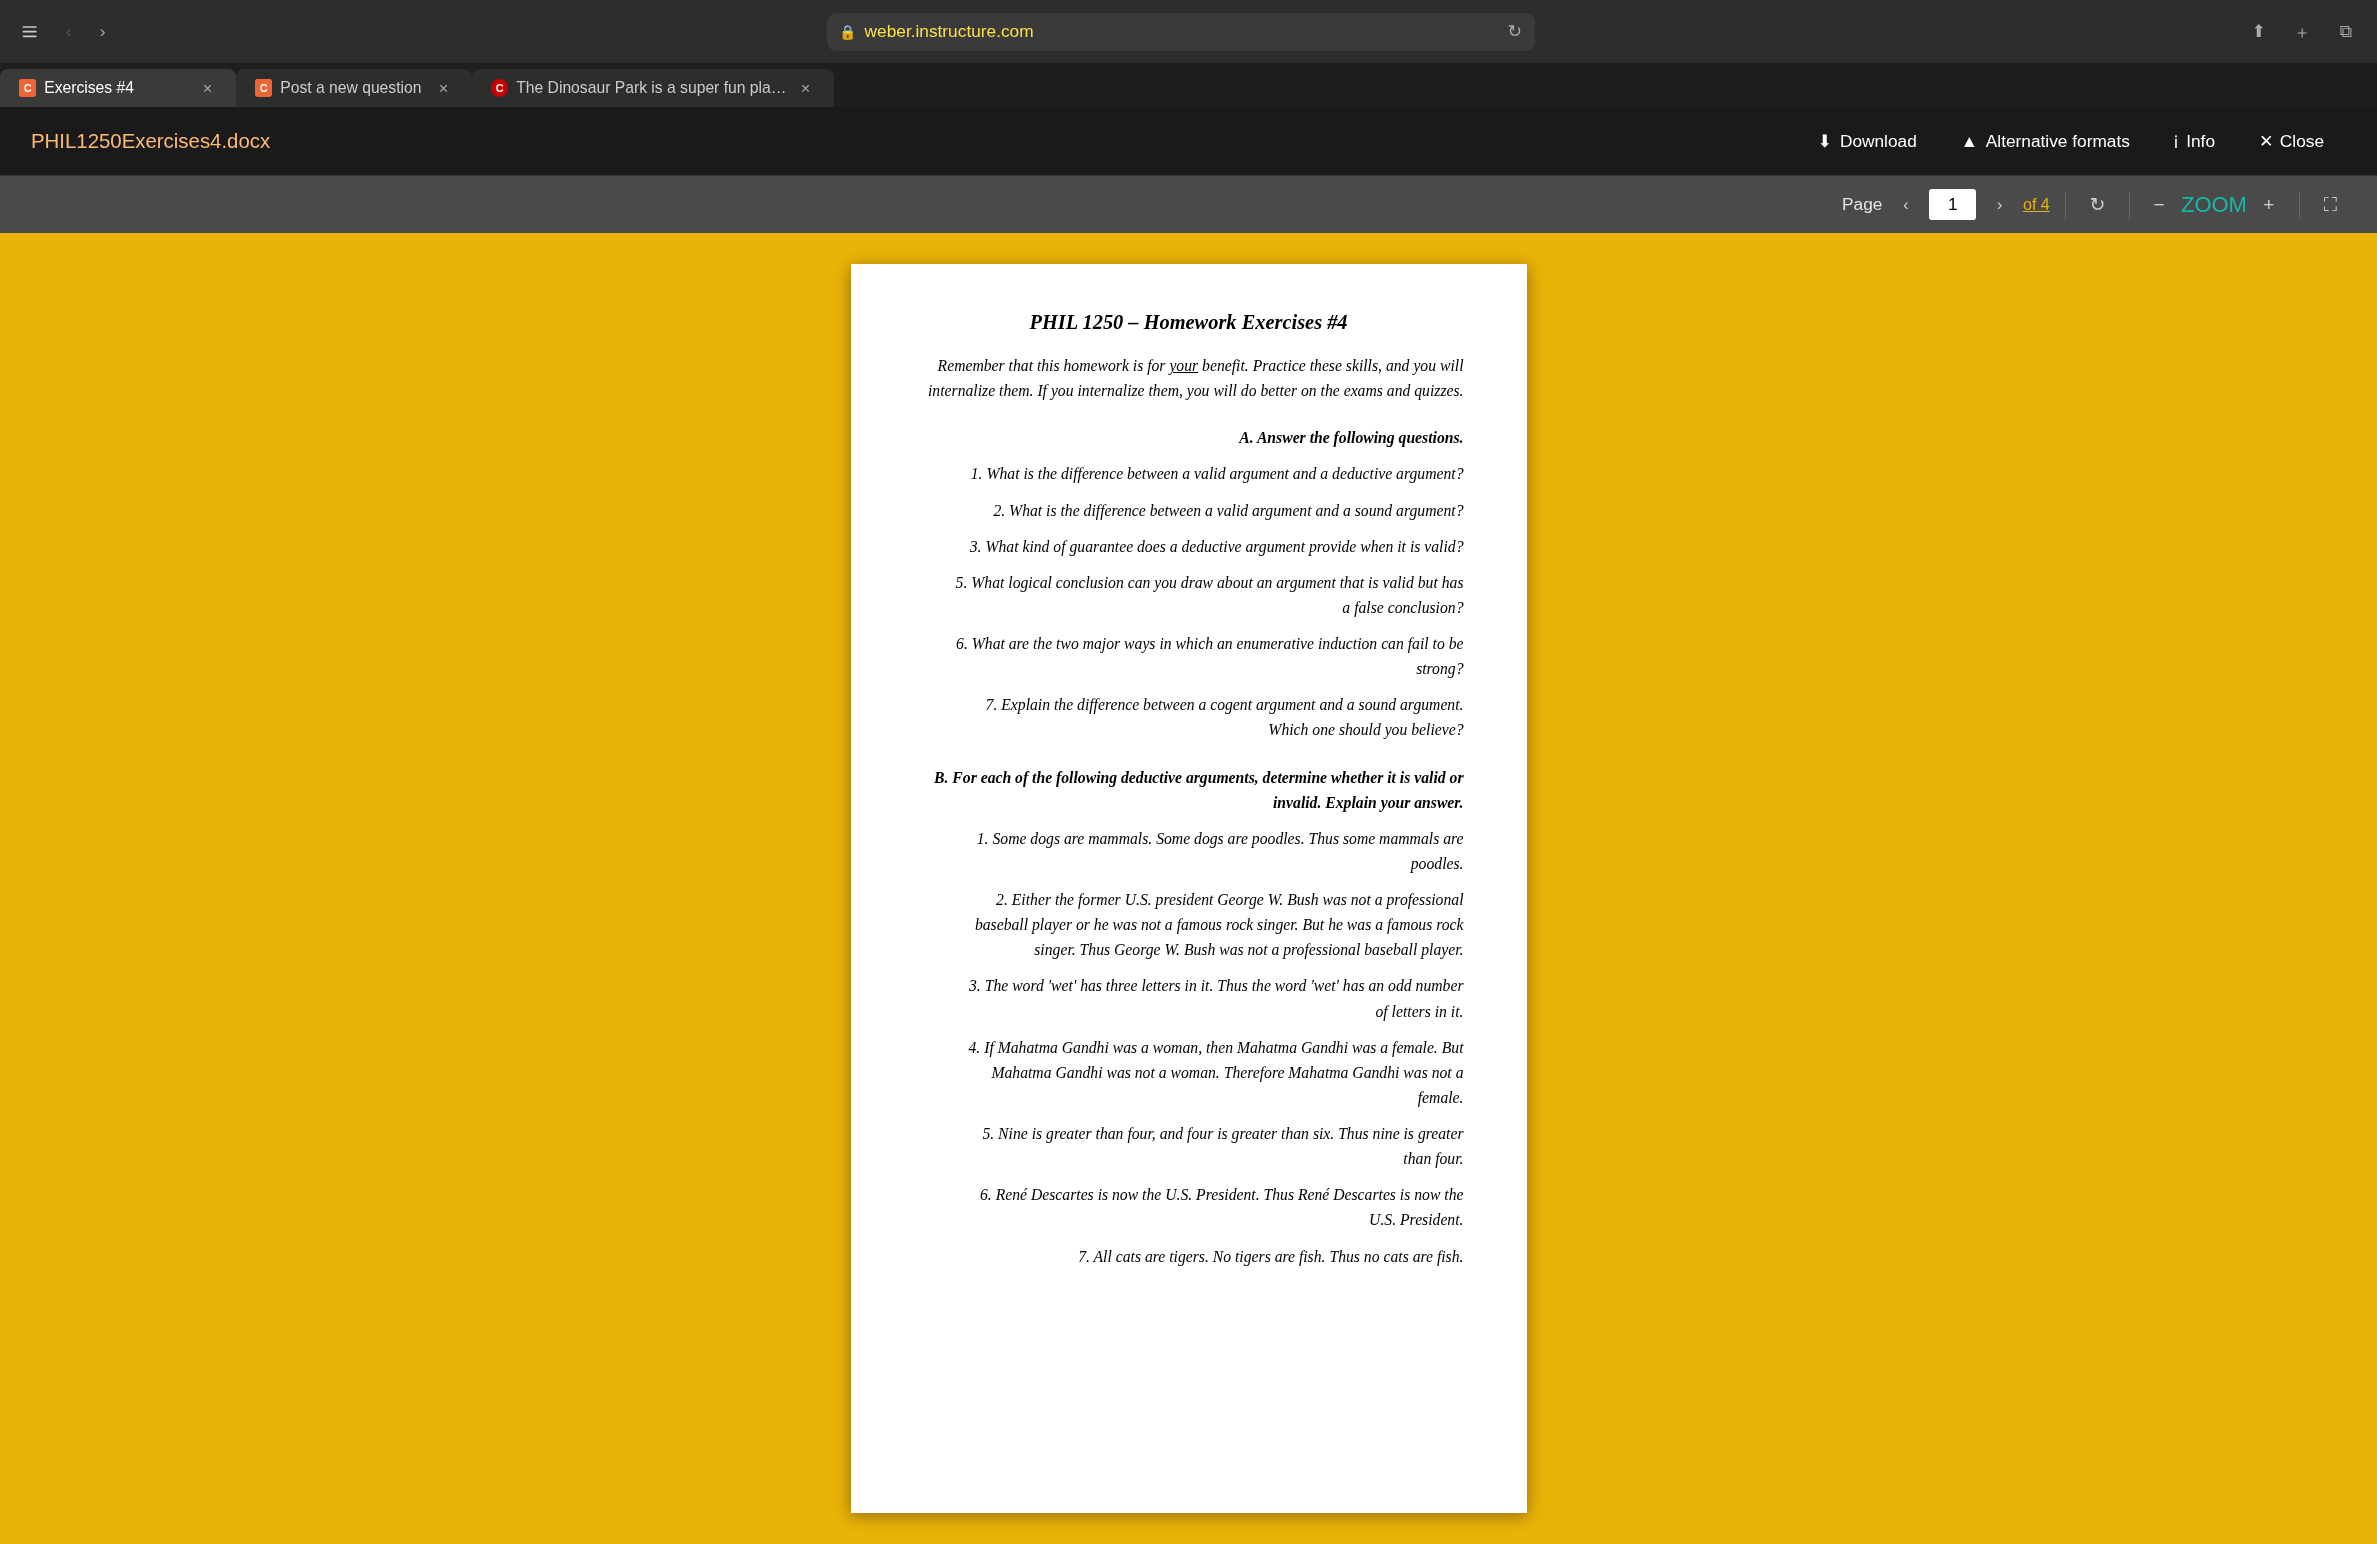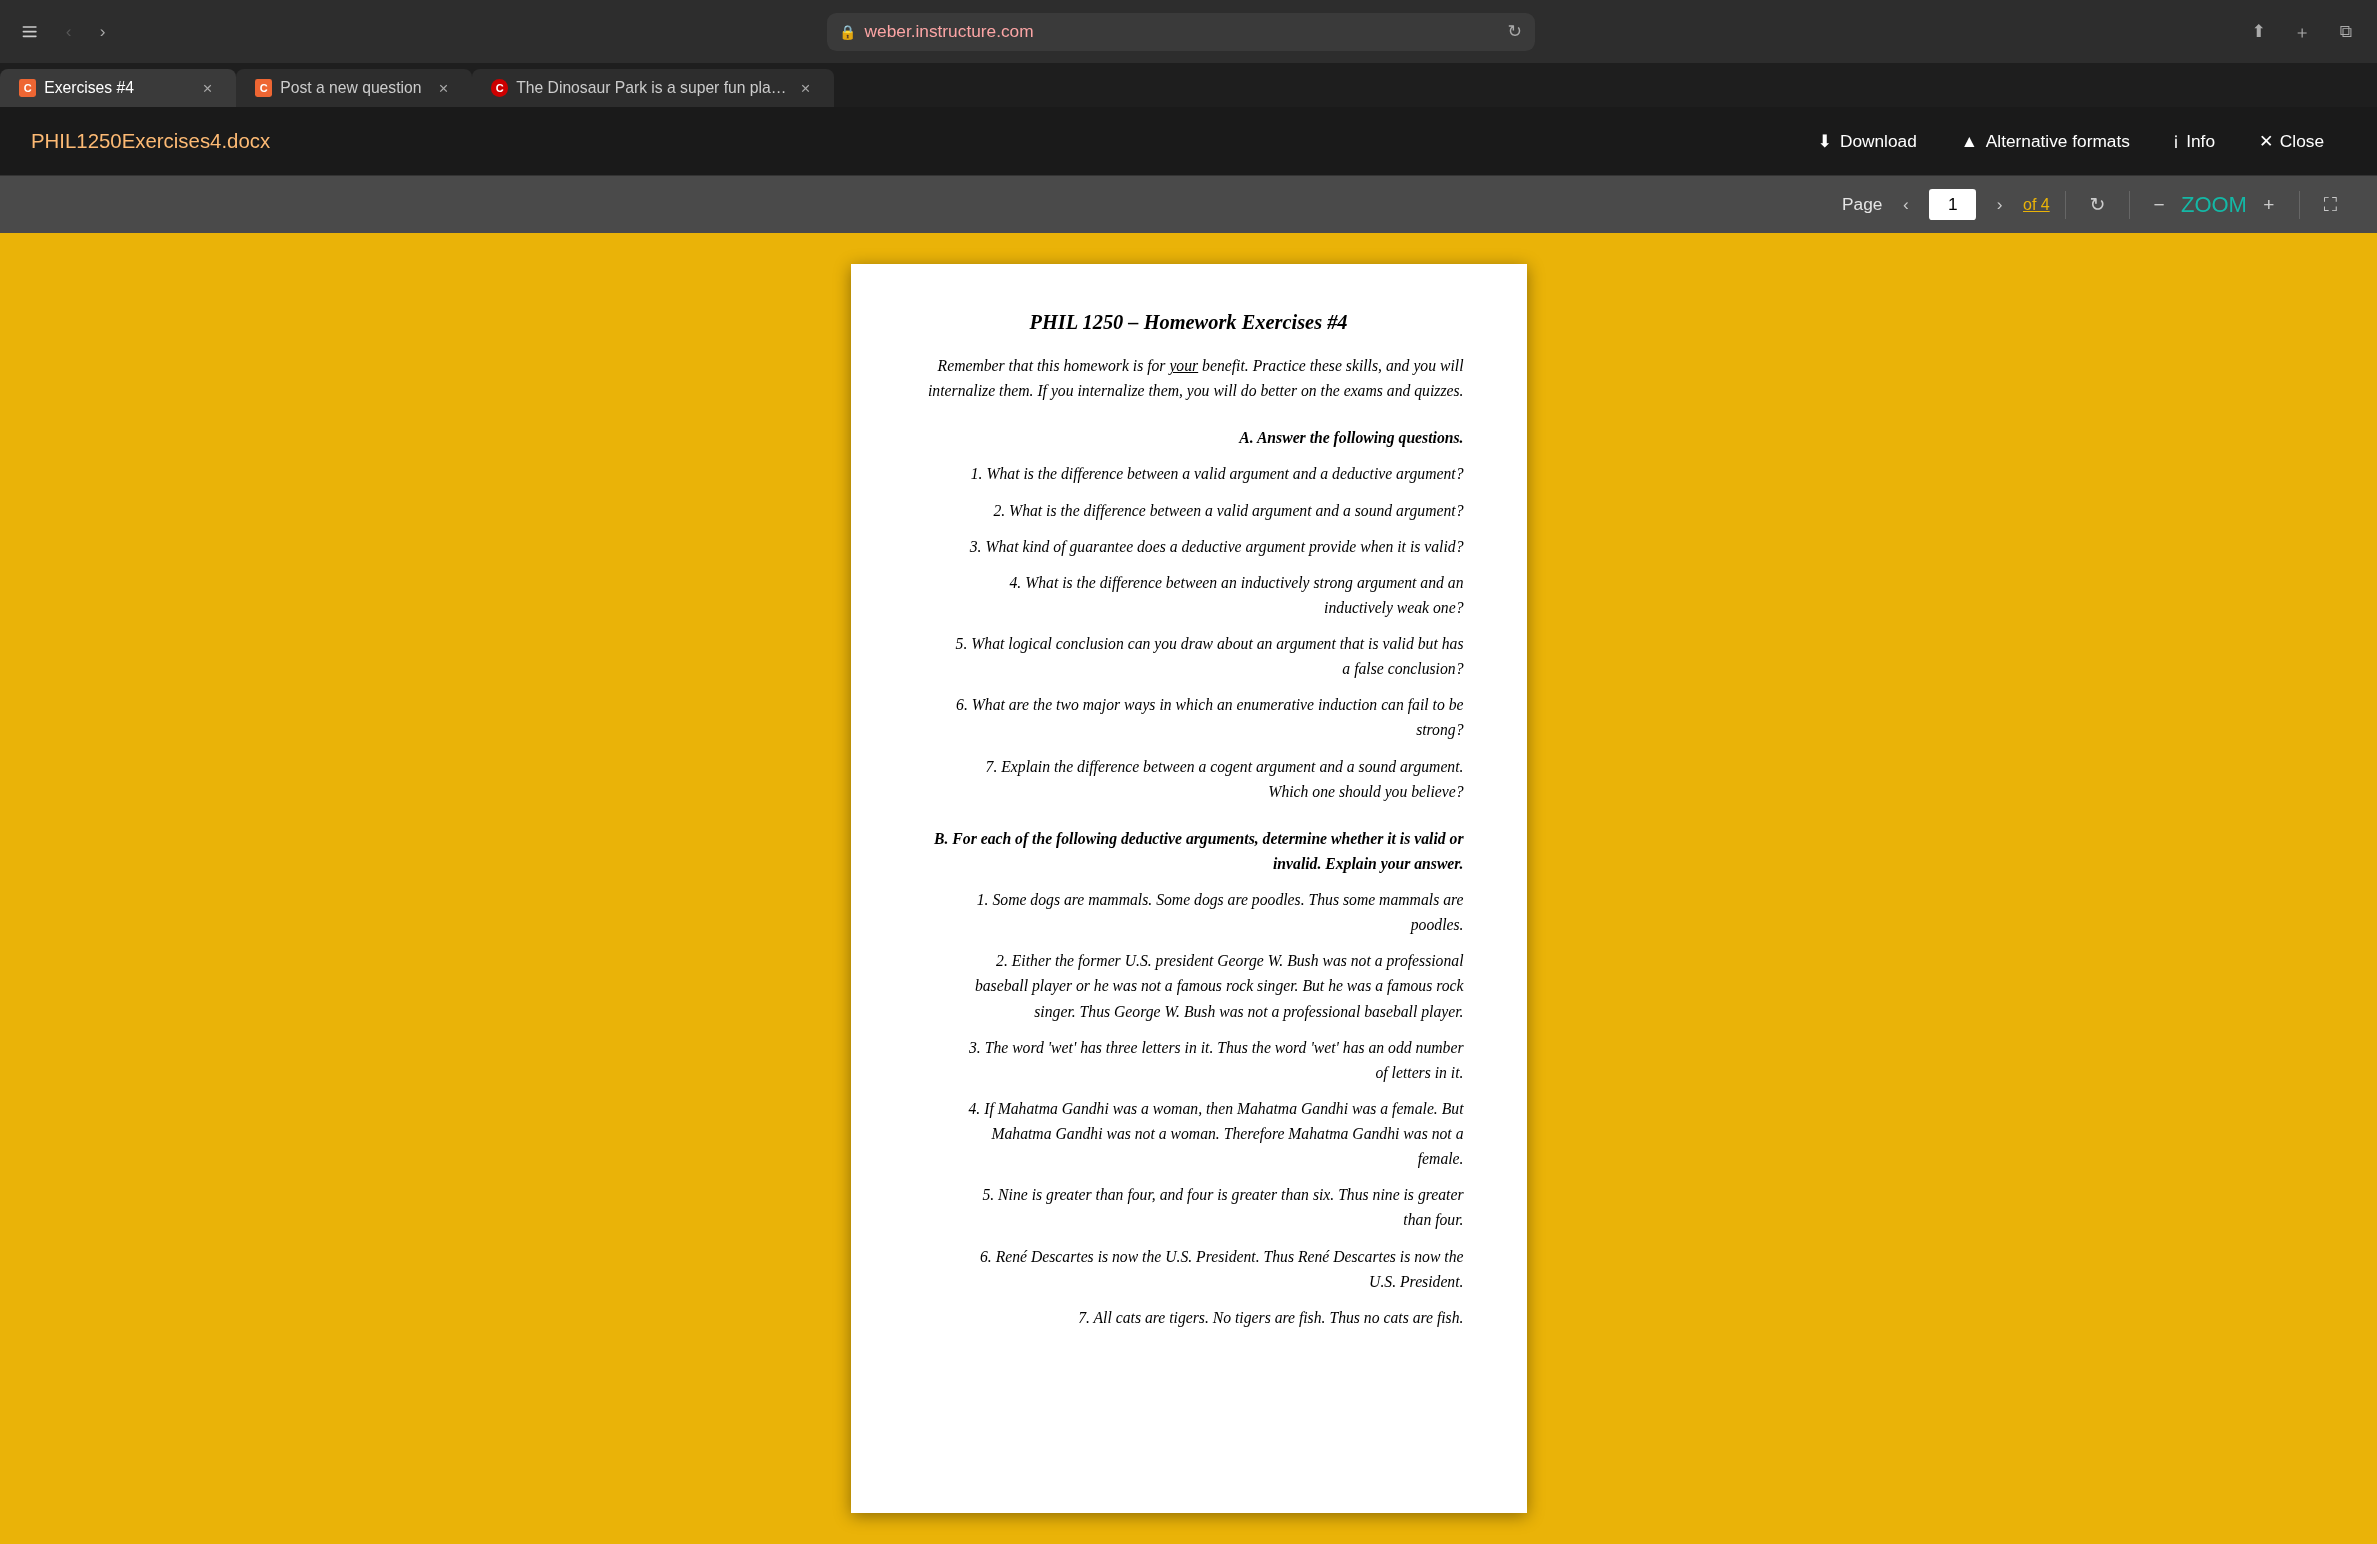--- a/index.html
+++ b/index.html
@@ -43,21 +43,21 @@
       height: 38px;
       width: 708px;
       display: flex;
       align-items: center;
       padding: 0 12.6px;
       gap: 7.9px;
       color: #ddd;
       font-size: 17.3px;
     }
     .lock-icon { color: #aaa; font-size: 14px; }
-    .url-text { font-size: 17.3px; color: #fca5a5; }
+    .url-text { font-size: 17.3px; color: #fde047; }
     .reload-btn {
       margin-left: auto;
       background: none; border: none;
       color: #aaa; font-size: 17.3px;
       cursor: pointer;
     }
 
     .toolbar-right {
       display: flex; align-items: center; gap: 12.6px;
     }
@@ -385,21 +385,20 @@
 
     <p>
       Remember that this homework is for <span class="underline">your</span> benefit. Practice these skills, and you will internalize them. If you internalize them, you will do better on the exams and quizzes.
     </p>
 
     <p class="section-heading">A. Answer the following questions.</p>
 
     <p class="question">1. What is the difference between a valid argument and a deductive argument?</p>
     <p class="question">2. What is the difference between a valid argument and a sound argument?</p>
     <p class="question">3. What kind of guarantee does a deductive argument provide when it is valid?</p>
-    <p class="question">4. What is the difference between an inductively strong argument and an inductively weak one?</p>
     <p class="question">5. What logical conclusion can you draw about an argument that is valid but has a false conclusion?</p>
     <p class="question">6. What are the two major ways in which an enumerative induction can fail to be strong?</p>
     <p class="question">7. Explain the difference between a cogent argument and a sound argument. Which one should you believe?</p>
 
     <p class="section-heading">B. For each of the following deductive arguments, determine whether it is valid or invalid. Explain your answer.</p>
 
     <p class="question">1. Some dogs are mammals. Some dogs are poodles. Thus some mammals are poodles.</p>
     <p class="question">2. Either the former U.S. president George W. Bush was not a professional baseball player or he was not a famous rock singer. But he was a famous rock singer. Thus George W. Bush was not a professional baseball player.</p>
     <p class="question">3. The word 'wet' has three letters in it. Thus the word 'wet' has an odd number of letters in it.</p>
     <p class="question">4. If Mahatma Gandhi was a woman, then Mahatma Gandhi was a female. But Mahatma Gandhi was not a woman. Therefore Mahatma Gandhi was not a female.</p>

